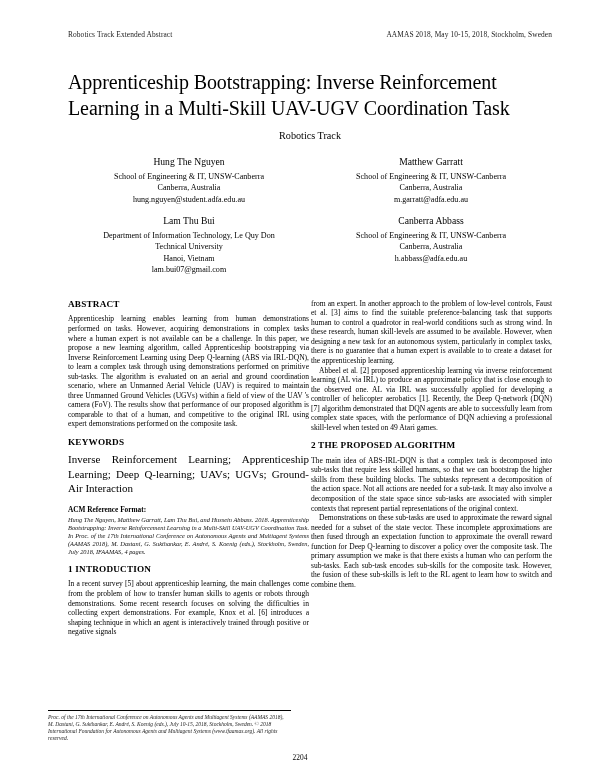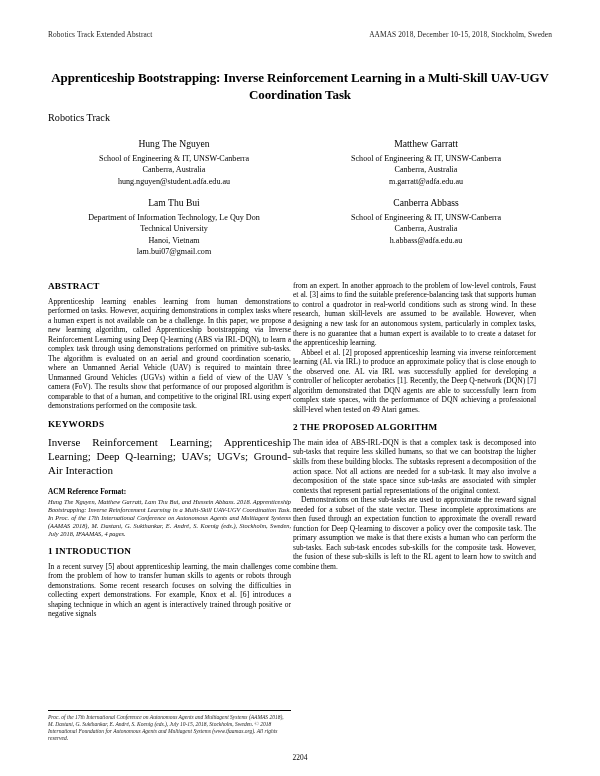--- a/index.html
+++ b/index.html
@@ -11,42 +11,43 @@
     height: 776px;
     background: #ffffff;
     font-family: "Liberation Serif", serif;
     color: #000000;
   }
   .page {
     position: relative;
     width: 600px;
     height: 776px;
     box-sizing: border-box;
-    padding: 30px 48px 18px 48px;
+    padding: 30px 48px 18px 68px;
   }
   .runhead {
     display: flex;
     justify-content: space-between;
     font-size: 7.4px;
     letter-spacing: 0.1px;
     color: #1a1a1a;
     padding-bottom: 5px;
   }
   .runhead .left { text-align: left; }
   .runhead .right { text-align: right; }
 
   .title {
-    text-align: center;
-    font-size: 13px;
-    font-weight: bold;
+    text-align: left;
+    font-size: 20px;
+    font-weight: normal;
     line-height: 1.28;
     margin-top: 26px;
     letter-spacing: -0.1px;
   }
   .subtitle {
+    text-align: center;
     font-size: 10.2px;
     margin-top: 9px;
     margin-bottom: 2px;
   }
 
   .authors {
     margin-top: 14px;
   }
   .author-row {
     display: flex;
@@ -135,21 +136,21 @@
     font-size: 7.4px;
   }
 </style>
 </head>
 <body>
 
 <div class="page">
 
   <div class="runhead">
     <div class="left">Robotics Track Extended Abstract</div>
-    <div class="right">AAMAS 2018, December 10-15, 2018, Stockholm, Sweden</div>
+    <div class="right">AAMAS 2018, May 10-15, 2018, Stockholm, Sweden</div>
   </div>
 
   <div class="title">Apprenticeship Bootstrapping: Inverse Reinforcement Learning in a Multi-Skill UAV-UGV Coordination Task</div>
   <div class="subtitle">Robotics Track</div>
 
   <div class="authors">
     <div class="author-row">
       <div class="author-block">
         <div class="name">Hung The Nguyen</div>
         <div class="aff" style="white-space: pre-line;">School of Engineering &amp; IT, UNSW-Canberra

